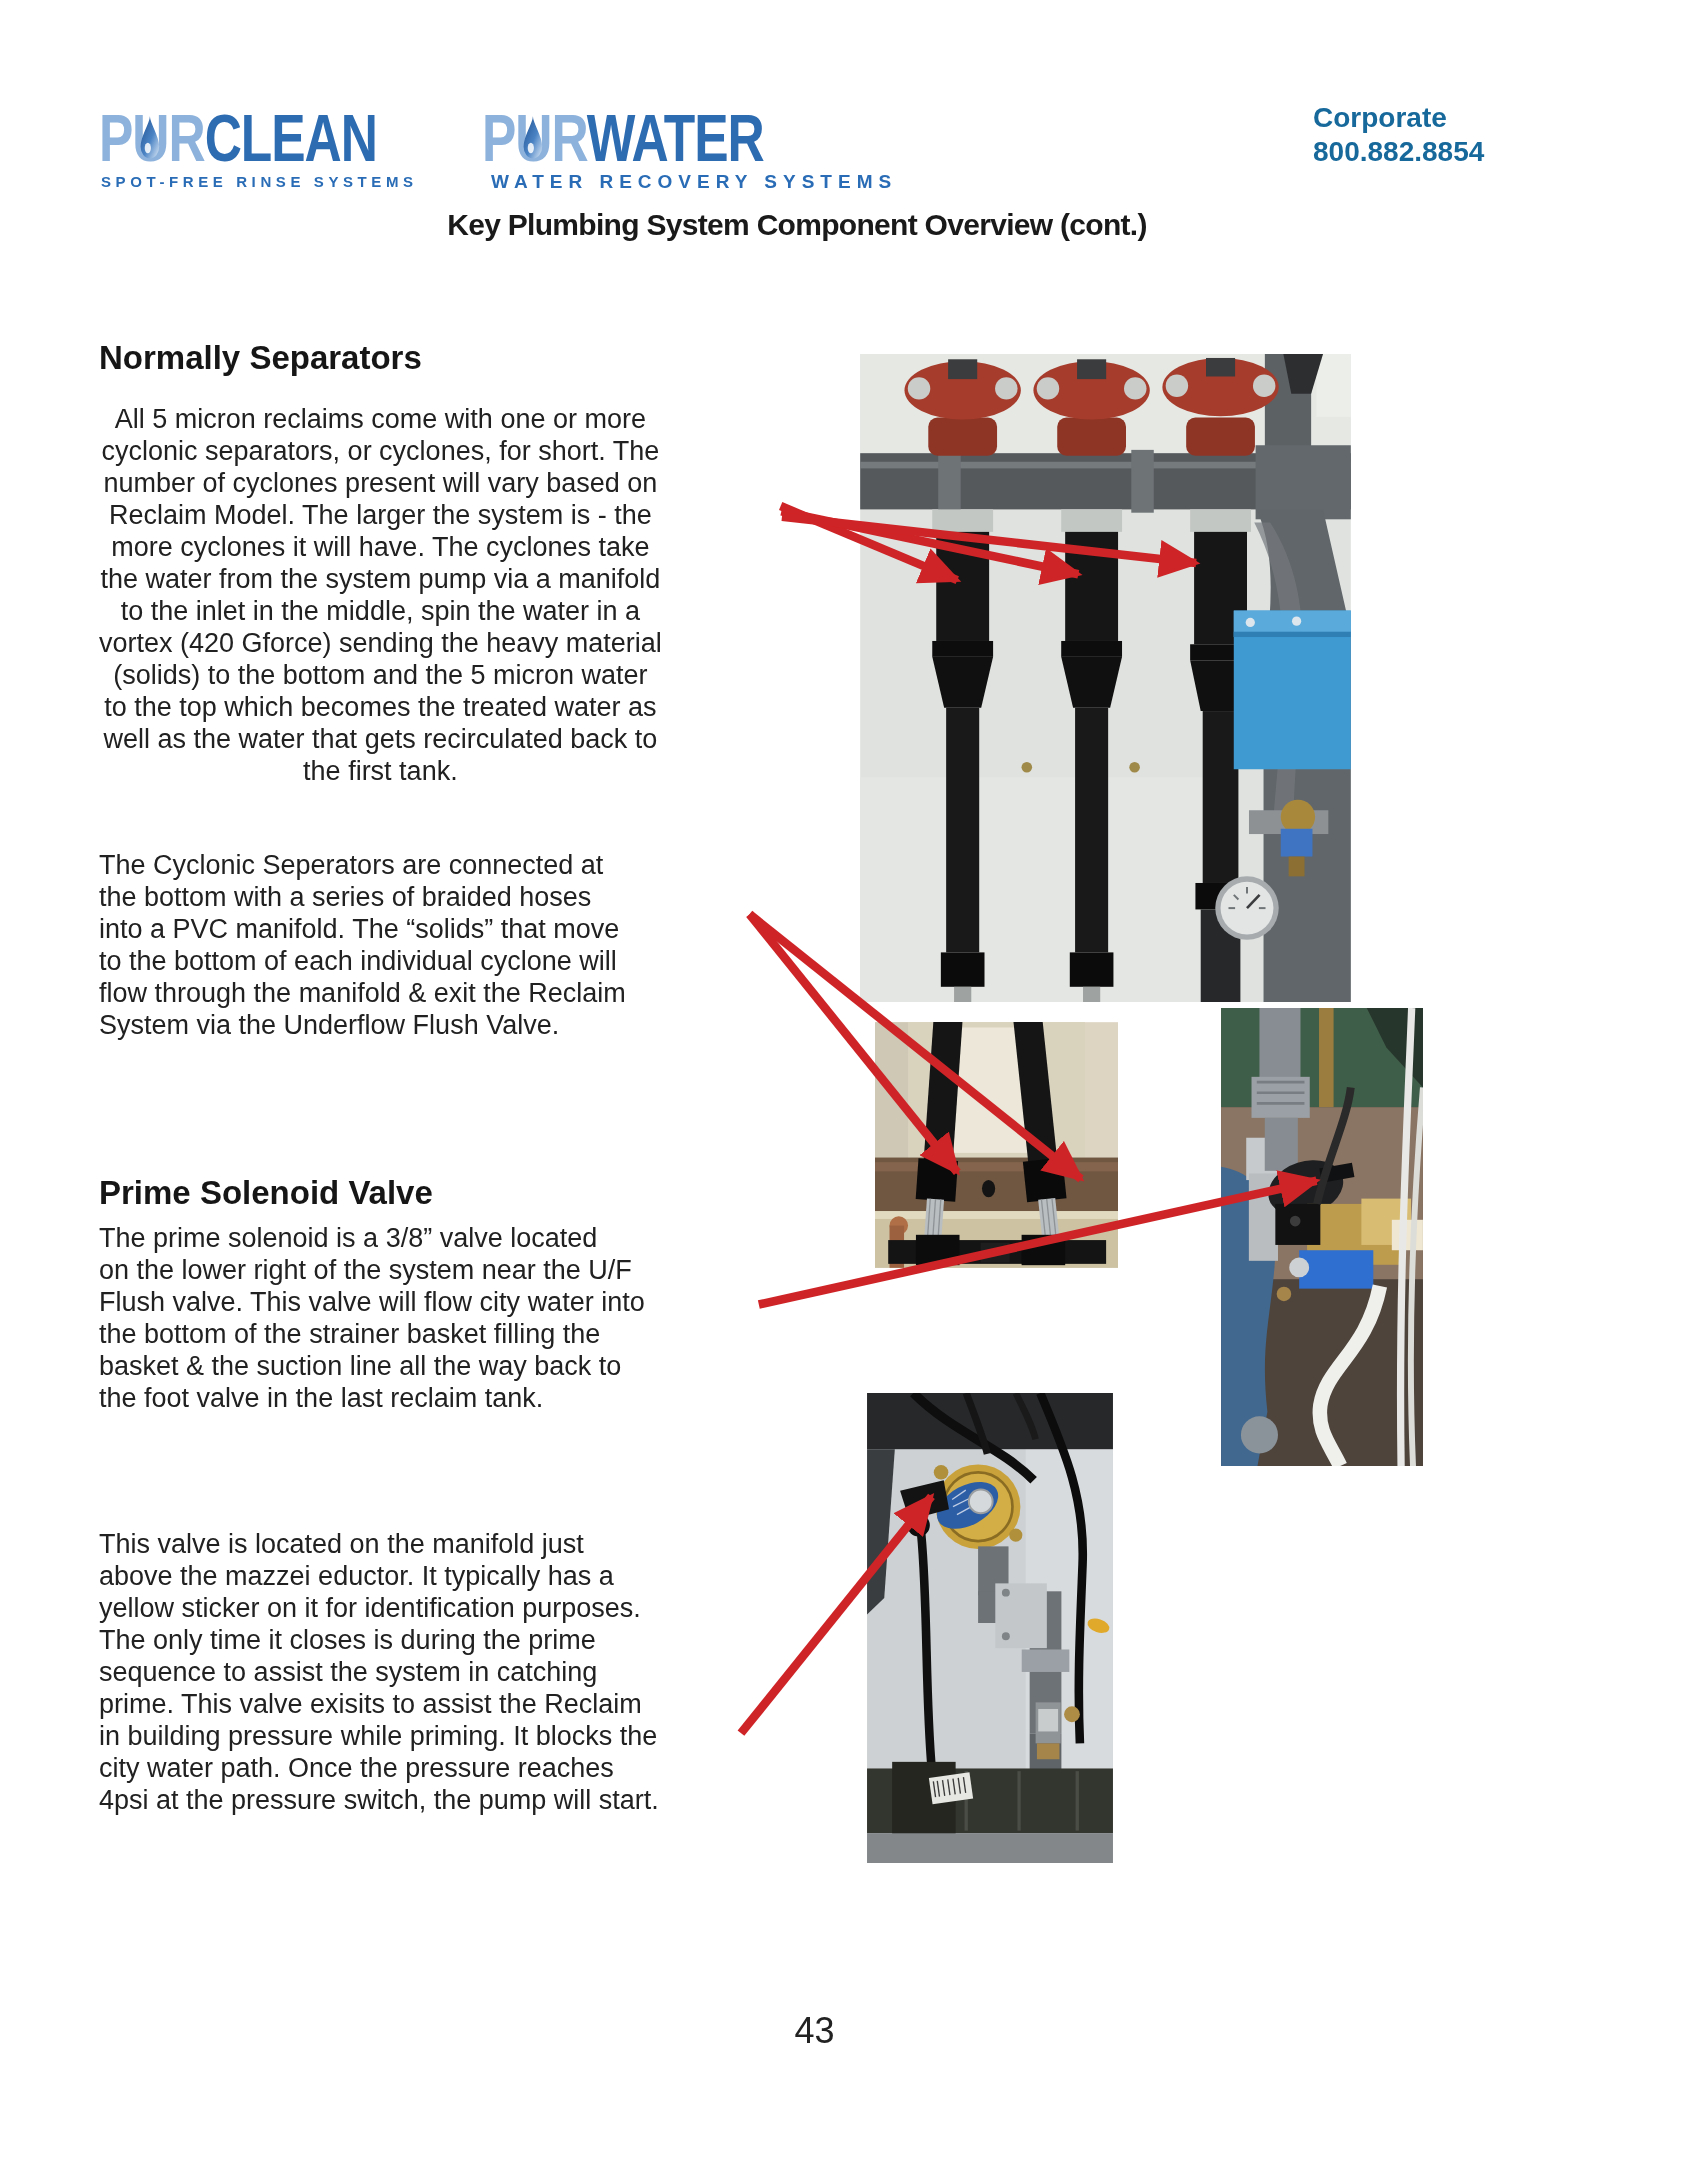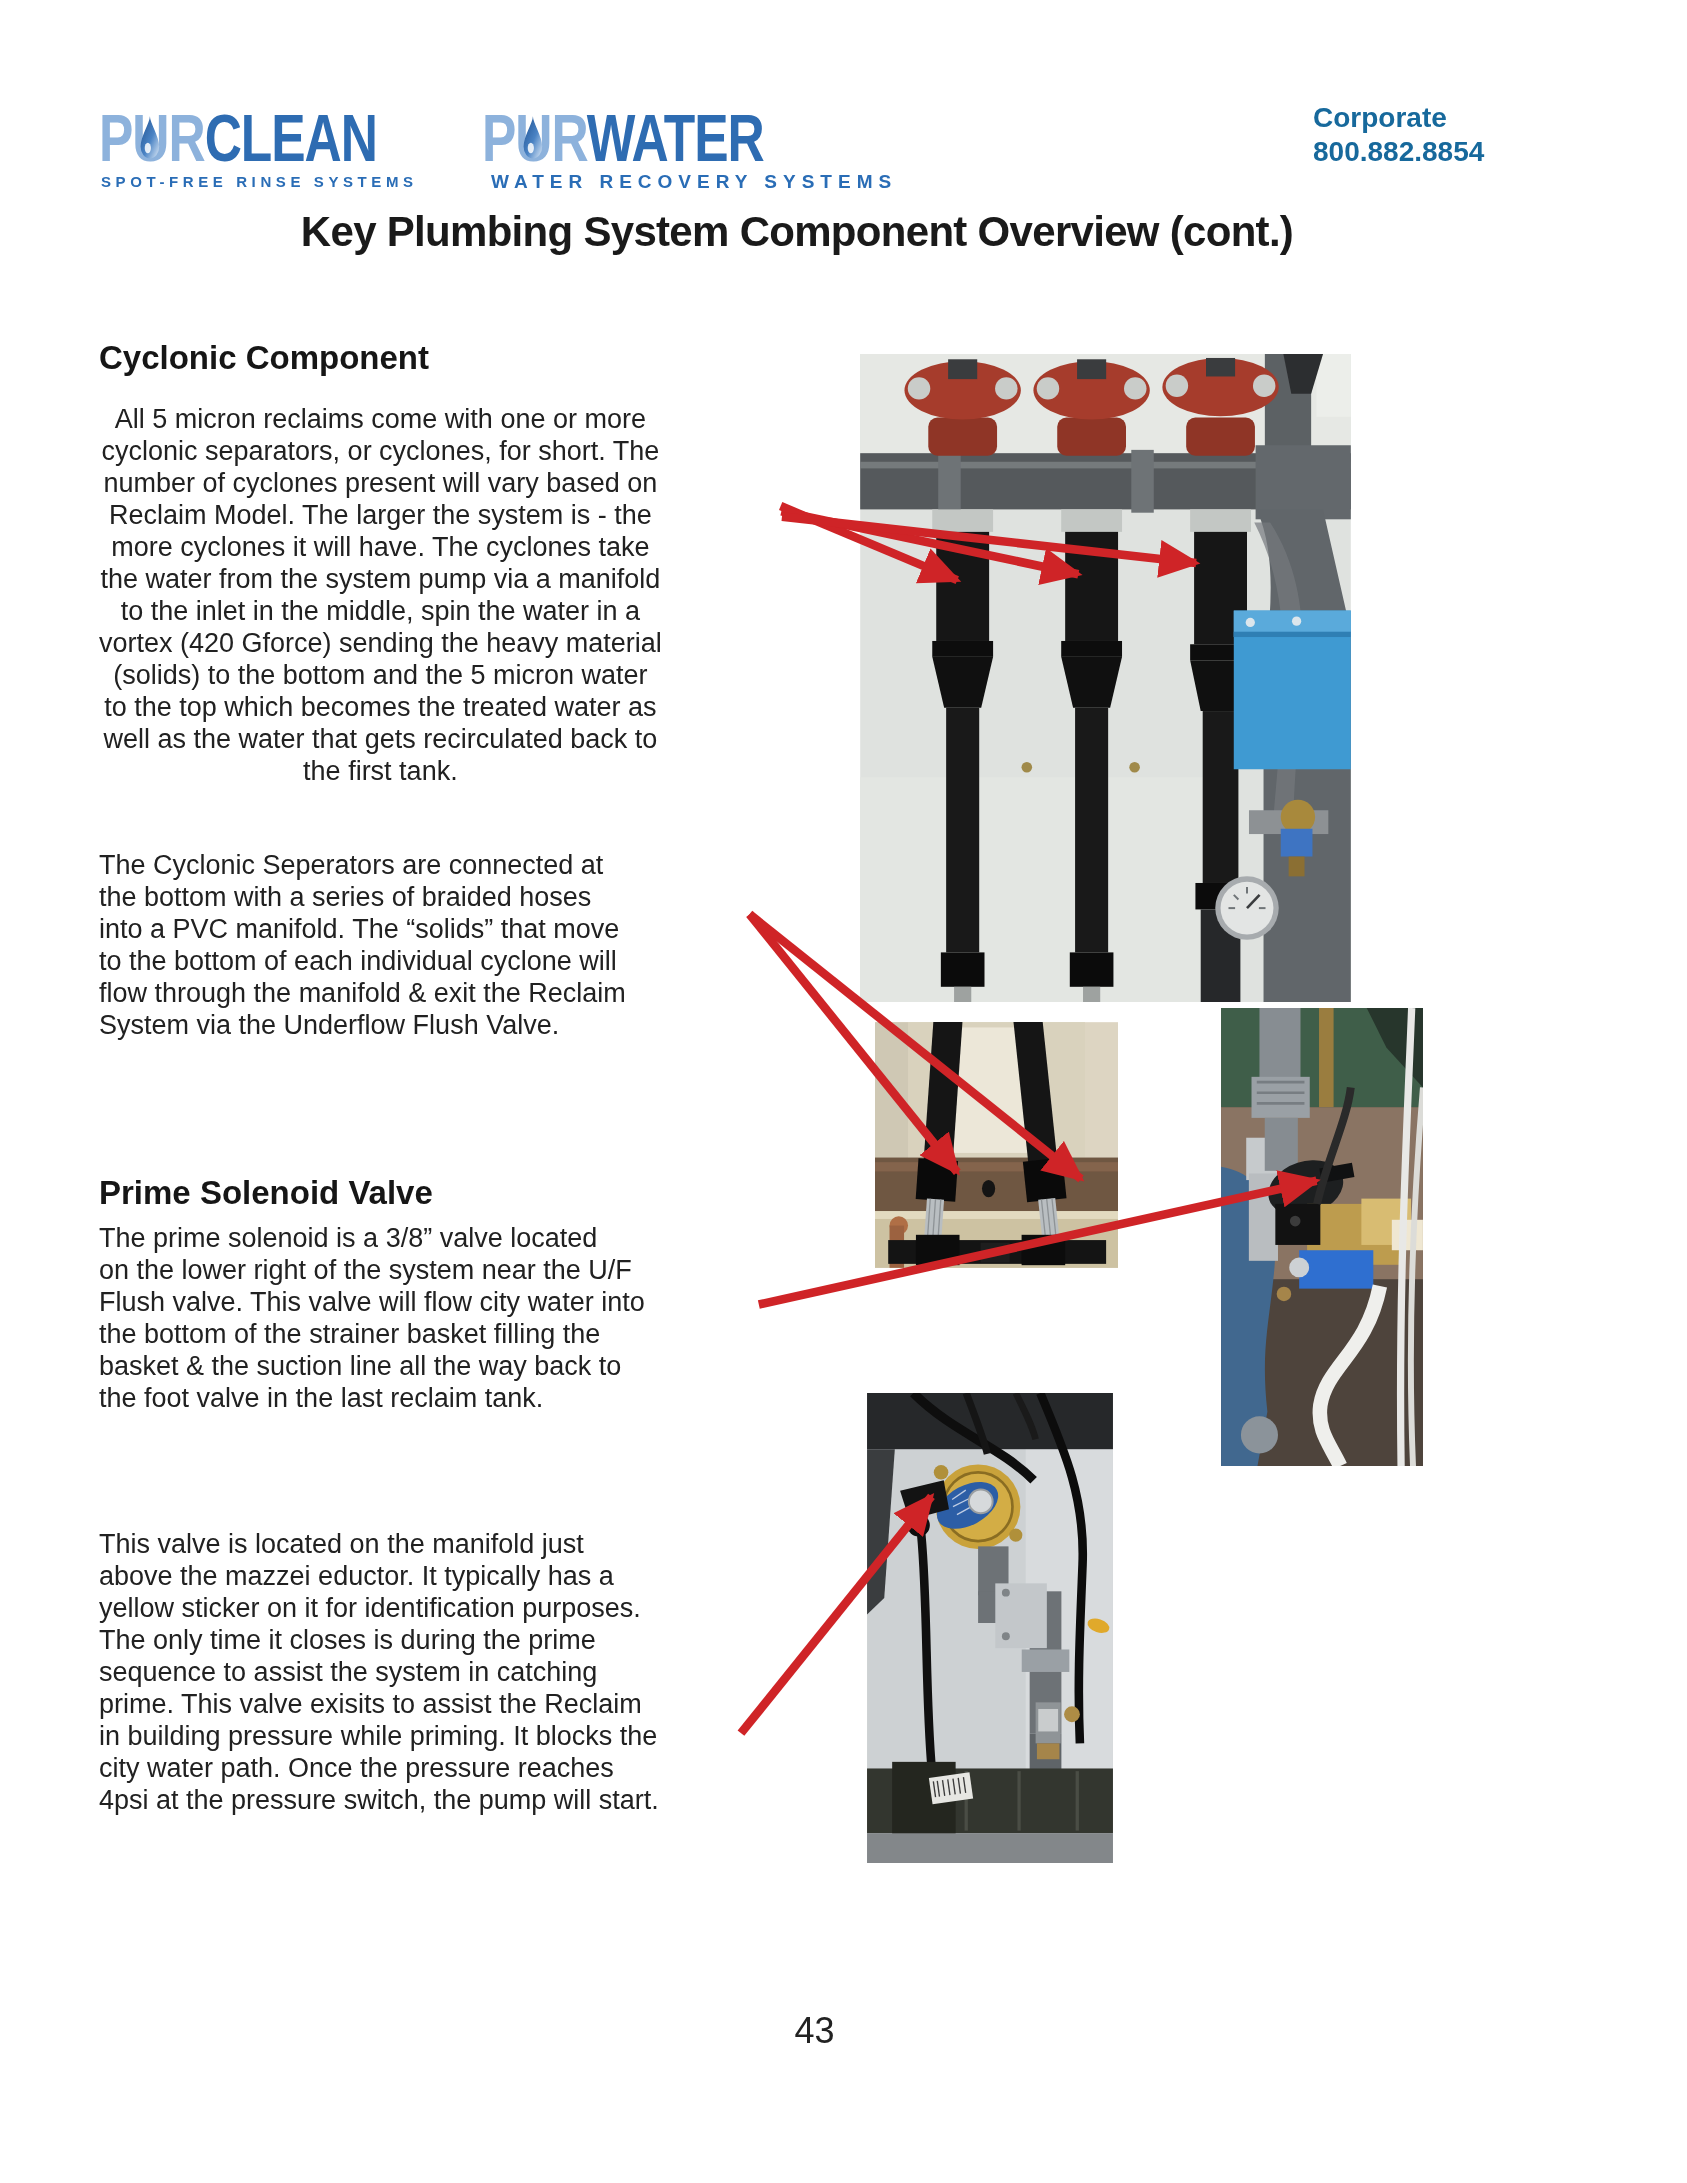--- a/index.html
+++ b/index.html
@@ -8,21 +8,21 @@
   
   .logo{position:absolute;top:105px;white-space:nowrap;font-weight:bold;font-size:66px;
         transform:scaleX(0.78);transform-origin:left top;letter-spacing:-1.3px;line-height:1;}
   .logo .pur{color:#8db2dc;}
   .logo .rest{color:#2e6cb2;}
   .drop{position:absolute;top:10.6px;}
   .tagline{position:absolute;font-weight:bold;color:#2a6db6;font-size:15px;letter-spacing:4.6px;white-space:nowrap;}
   .corporate{position:absolute;left:1313px;top:101px;color:#17699c;font-weight:bold;
              font-size:28px;line-height:1.22;white-space:pre-line;}
   .doc-title{position:absolute;left:86px;top:208px;width:1422px;text-align:center;
-             font-size:42px;font-weight:bold;color:#1a1a1a;letter-spacing:-0.7px;white-space:nowrap;}
+             font-size:30px;font-weight:bold;color:#1a1a1a;letter-spacing:-0.7px;white-space:nowrap;}
   
   .h2{position:absolute;left:99px;font-size:33px;font-weight:bold;color:#161616;white-space:nowrap;}
   .body-text{position:absolute;left:99px;font-size:27px;line-height:32px;color:#212121;white-space:pre;}
   .pagenum{position:absolute;left:0;top:2010px;width:1629px;text-align:center;font-size:36px;color:#222;}
   figure{margin:0;padding:0;}
   .fig{position:absolute;z-index:1;}
   #arrow-layer{position:absolute;left:0;top:0;z-index:5;pointer-events:none;}
 </style>
 </head>
 <body>
@@ -59,21 +59,21 @@
       <ellipse cx="16" cy="48" rx="6" ry="8" fill="#ffffff" opacity="0.85"></ellipse>
     </svg>
   </div>
   <div class="tagline" style="left:491px;top:171px;font-size:19px;letter-spacing:6px;">WATER RECOVERY SYSTEMS</div>
 
   <div class="corporate">Corporate
 800.882.8854</div>
 
   <div class="doc-title">Key Plumbing System Component Overview (cont.)</div>
 
-  <div class="h2" style="top:339px;">Cyclonic Component</div>
+  <div class="h2" style="top:339px;">Normally Separators</div>
   <div class="body-text" style="top:403px;text-align:center;">All 5 micron reclaims come with one or more
 cyclonic separators, or cyclones, for short. The
 number of cyclones present will vary based on
 Reclaim Model. The larger the system is - the
 more cyclones it will have. The cyclones take
 the water from the system pump via a manifold
 to the inlet in the middle, spin the water in a
 vortex (420 Gforce) sending the heavy material
 (solids) to the bottom and the 5 micron water
 to the top which becomes the treated water as

